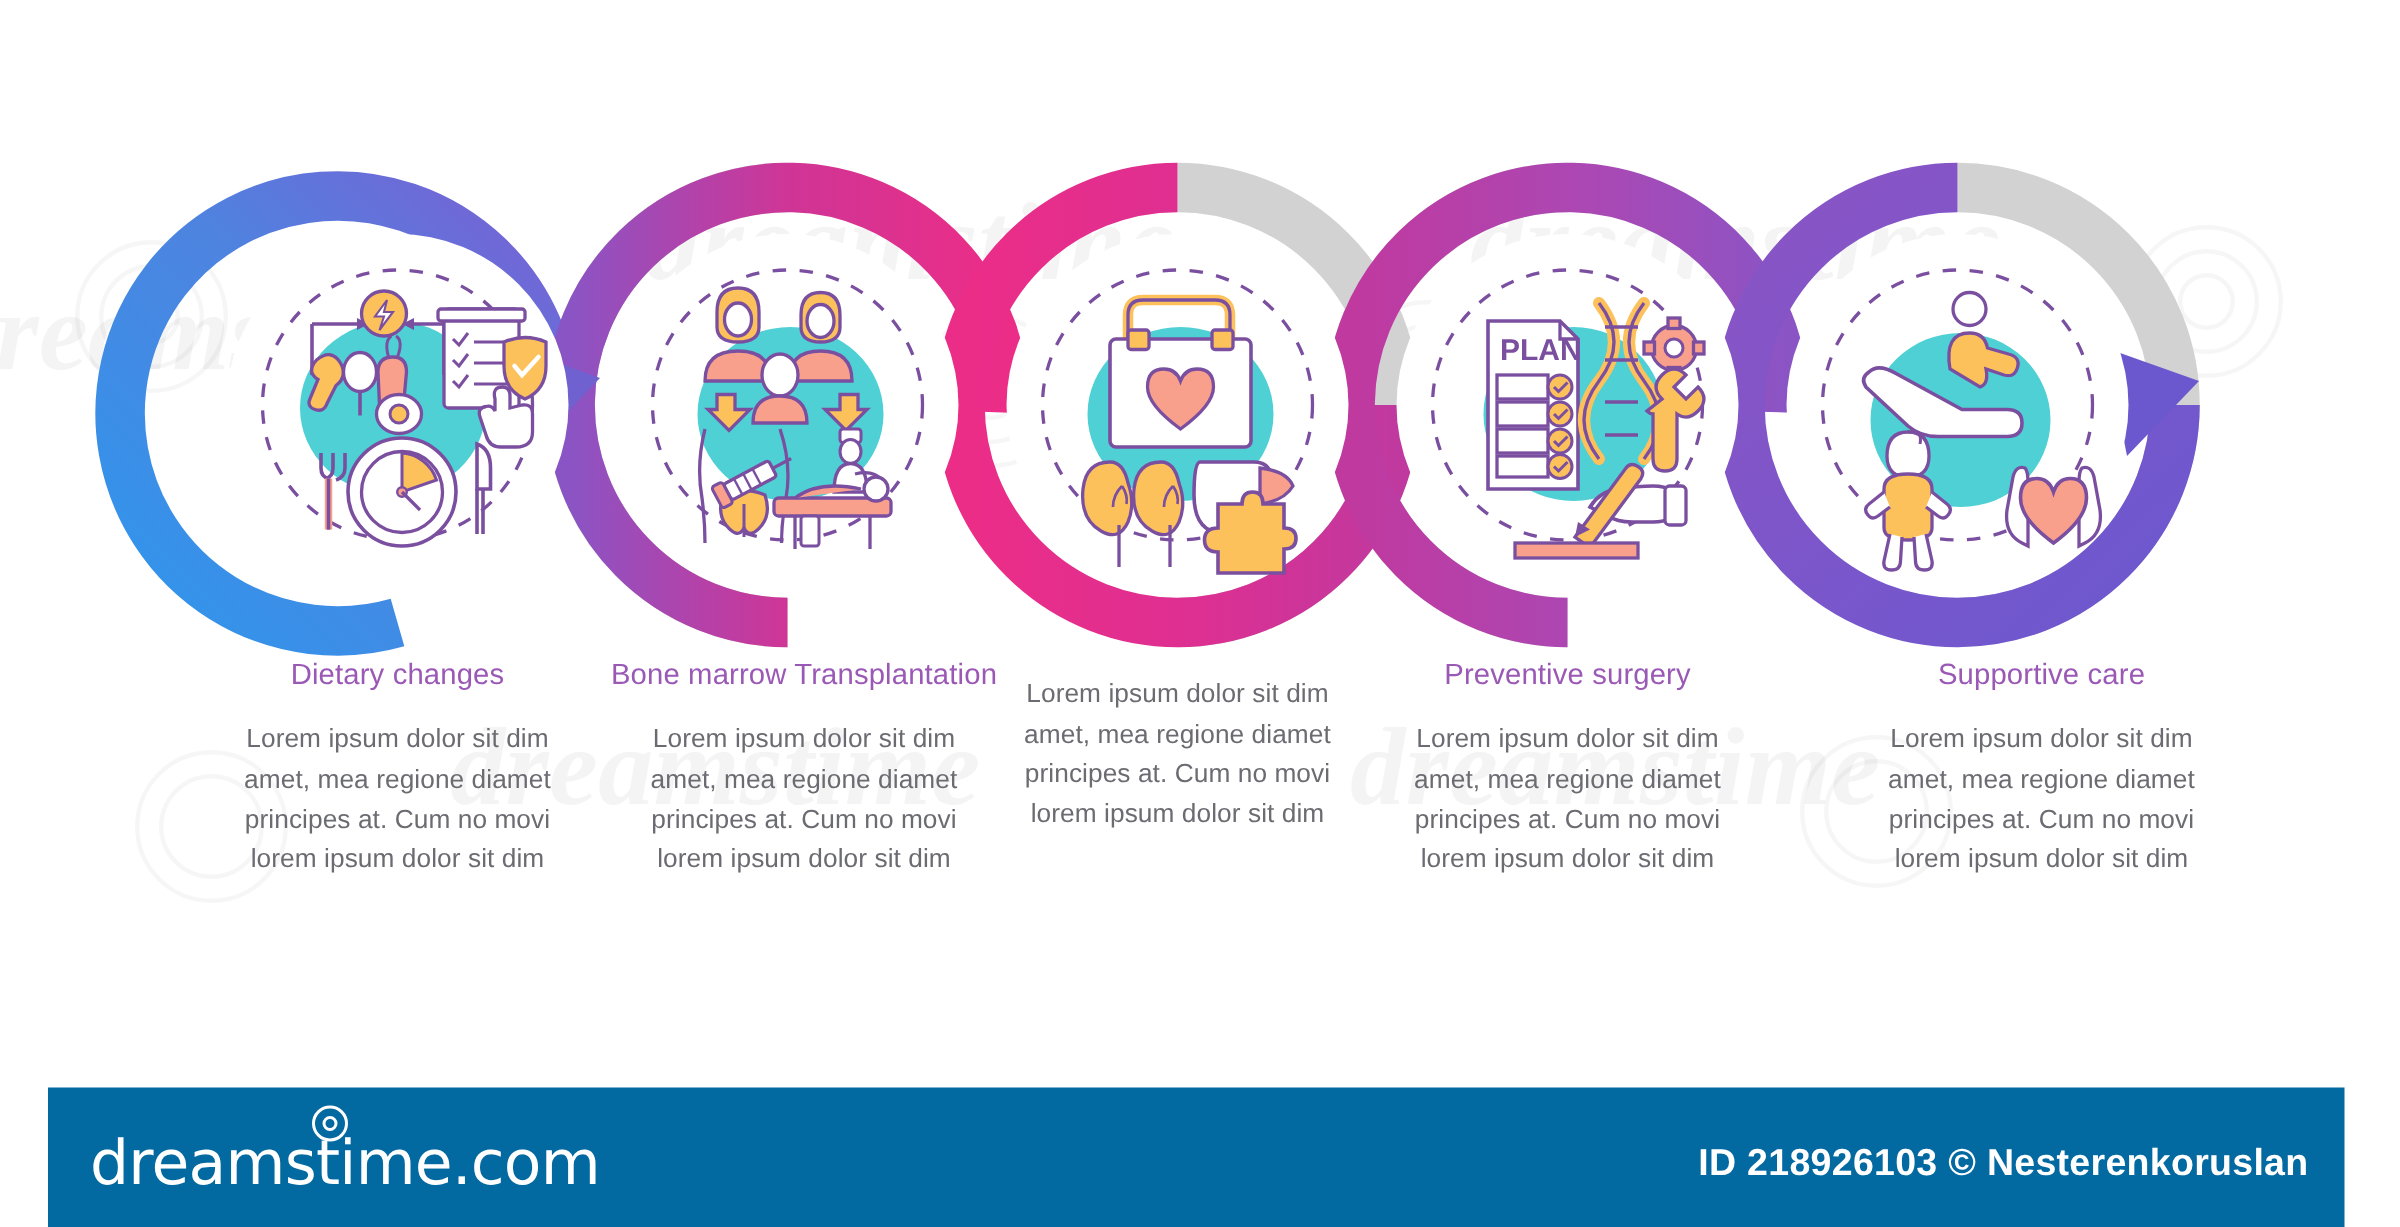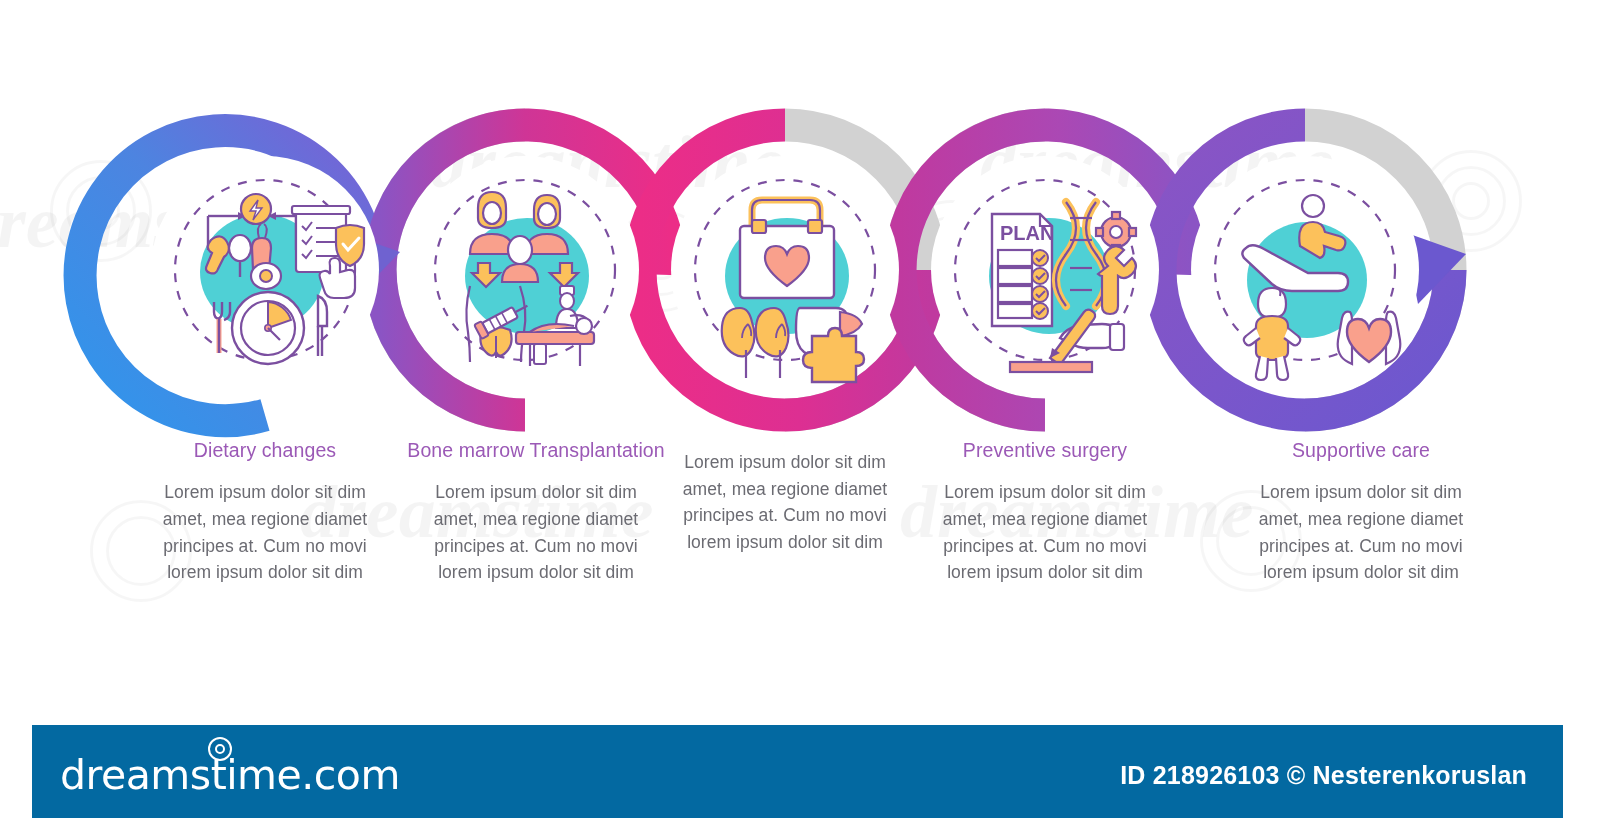--- a/index.html
+++ b/index.html
@@ -56,21 +56,21 @@
     position:absolute;left:148px;top:-14px;
     width:20px;height:20px;border-radius:50%;
     border:2.5px solid #ffffff;
   }
   .brand-mark::after{
     content:"";position:absolute;left:5px;top:5px;
     width:6px;height:6px;border-radius:50%;
     border:2px solid #ffffff;
   }
   .credit{
-    position:absolute;right:36px;top:36px;
+    position:absolute;right:24px;top:36px;
     color:#ffffff;font-size:25px;font-weight:bold;
     letter-spacing:.2px;
   }
 </style>
 </head>
 <body>
 
 <div id="stage">
 
   <div class="wm" style="left:-40px;top:180px;font-size:74px;transform:rotate(0deg);">dreamstime</div>

